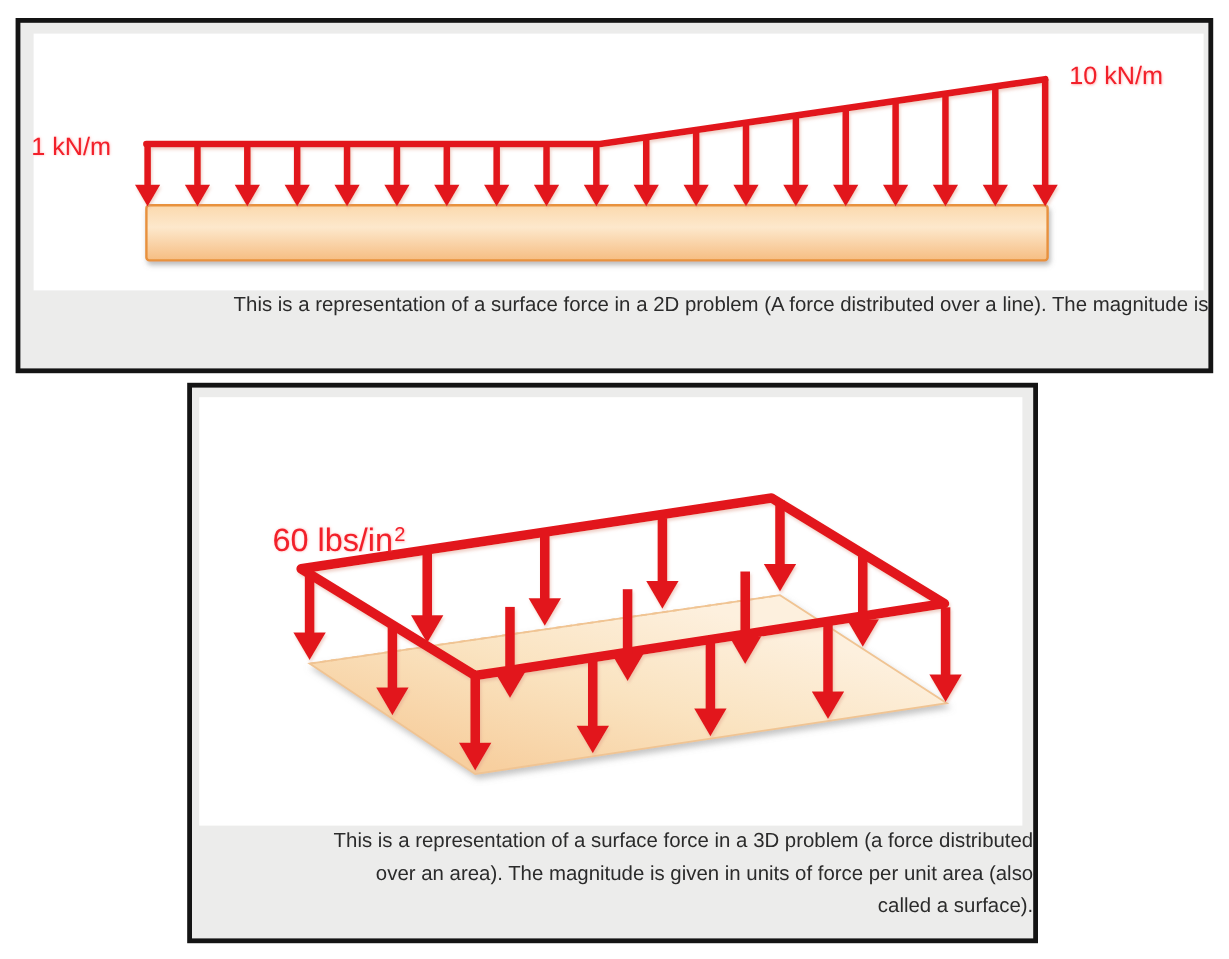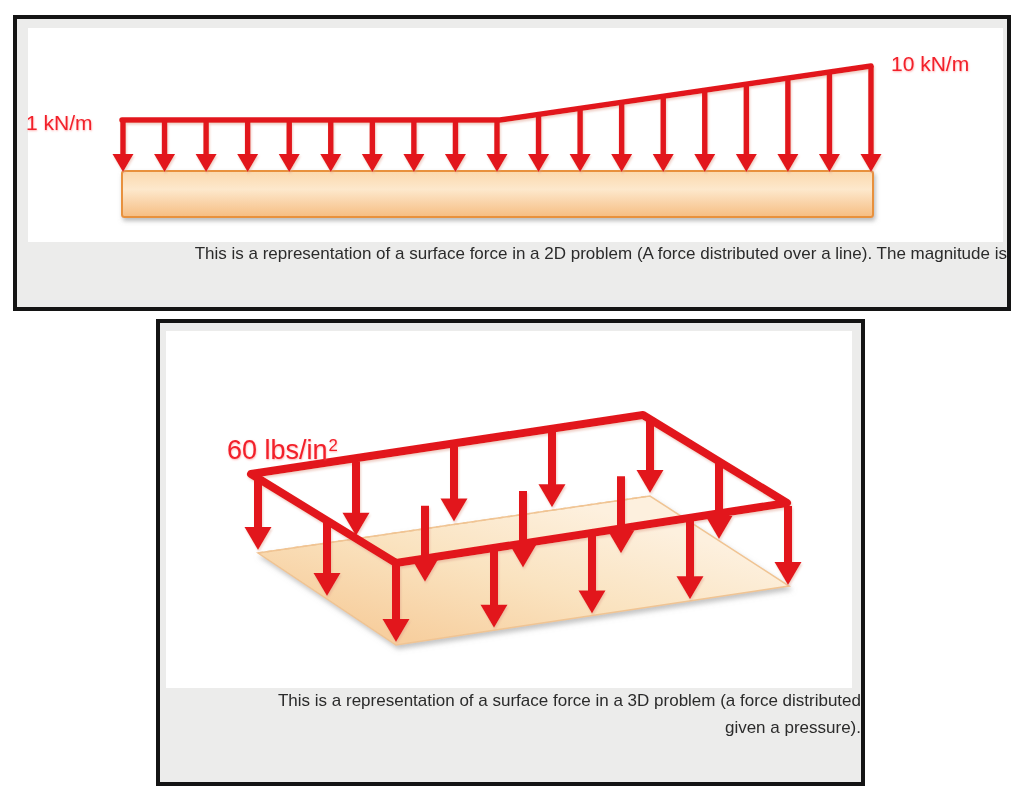--- a/index.html
+++ b/index.html
@@ -228,15 +228,16 @@
         </g>
     </g>
   </svg>
 
   <div id="label-3d-pressure" class="load-label">
     <span>60 lbs/in</span><span class="sup">2</span>
   </div>
 
   <div class="caption">
     <div>This is a representation of a surface force in a 3D problem (a force distributed</div>
-    <div>given a pressure).</div>
+    <div>over an area). The magnitude is given in units of force per unit area (also</div>
+    <div>called a surface).</div>
   </div>
 </div>
 
 </body></html>

